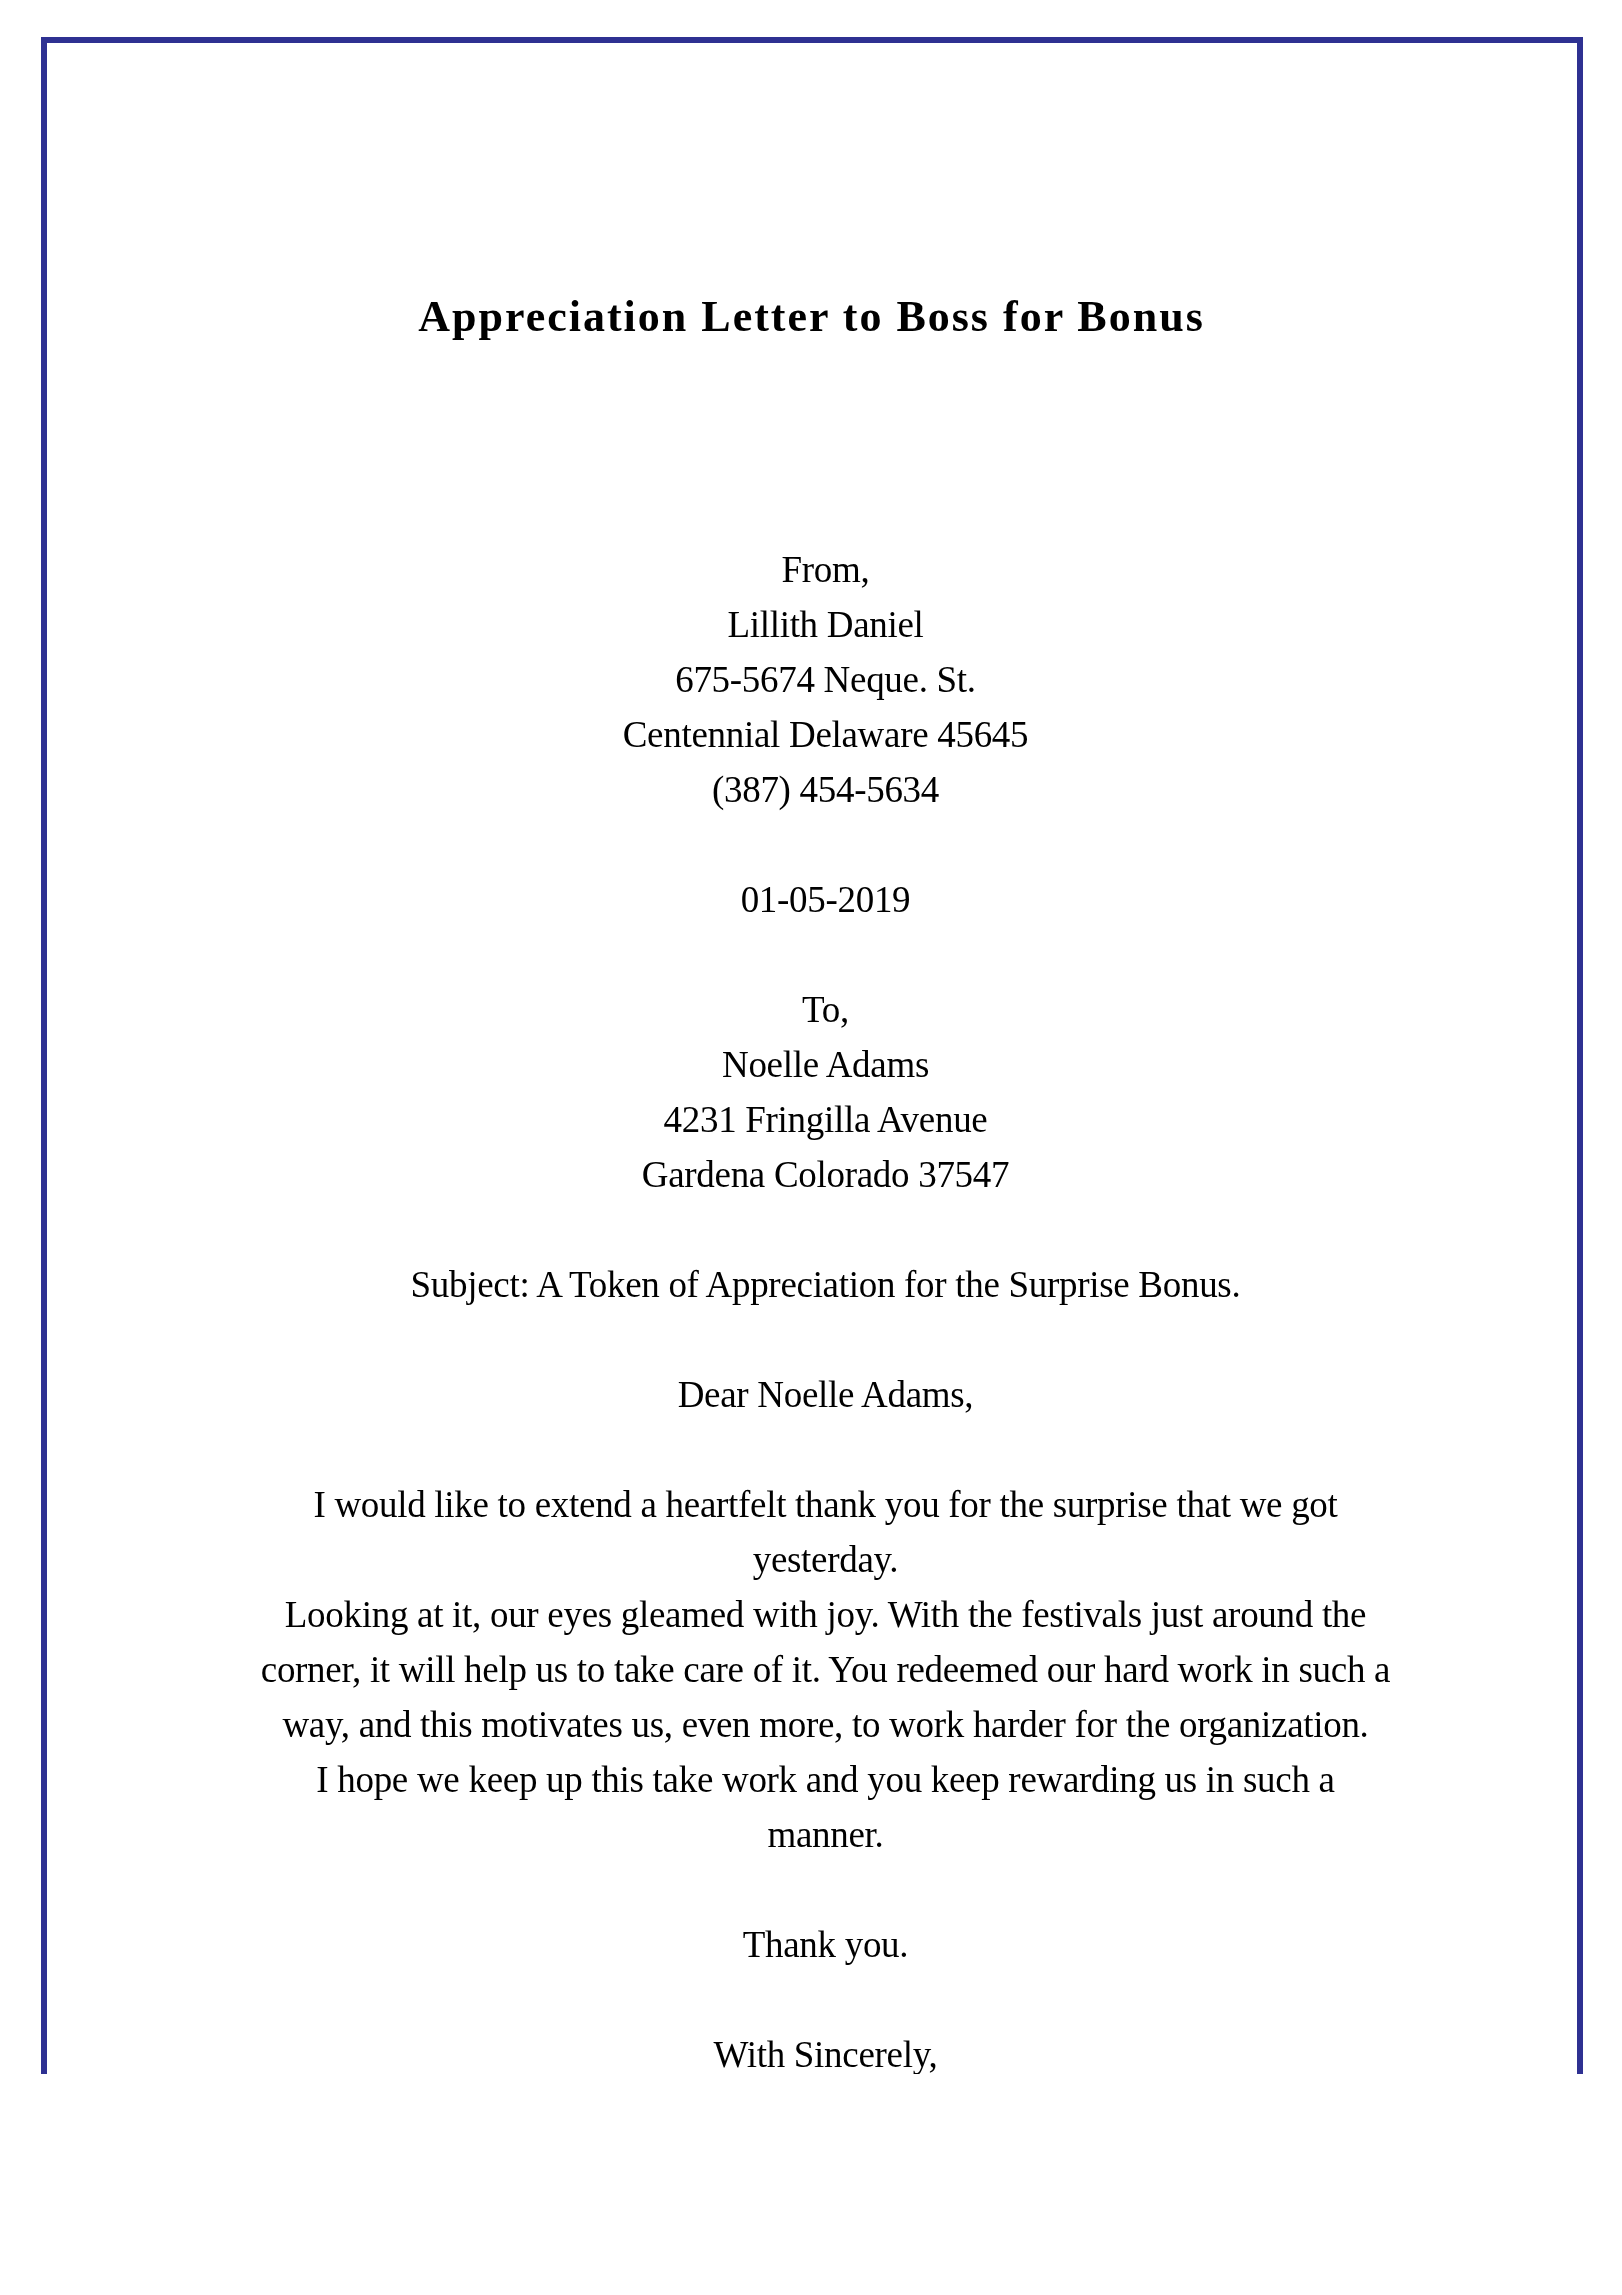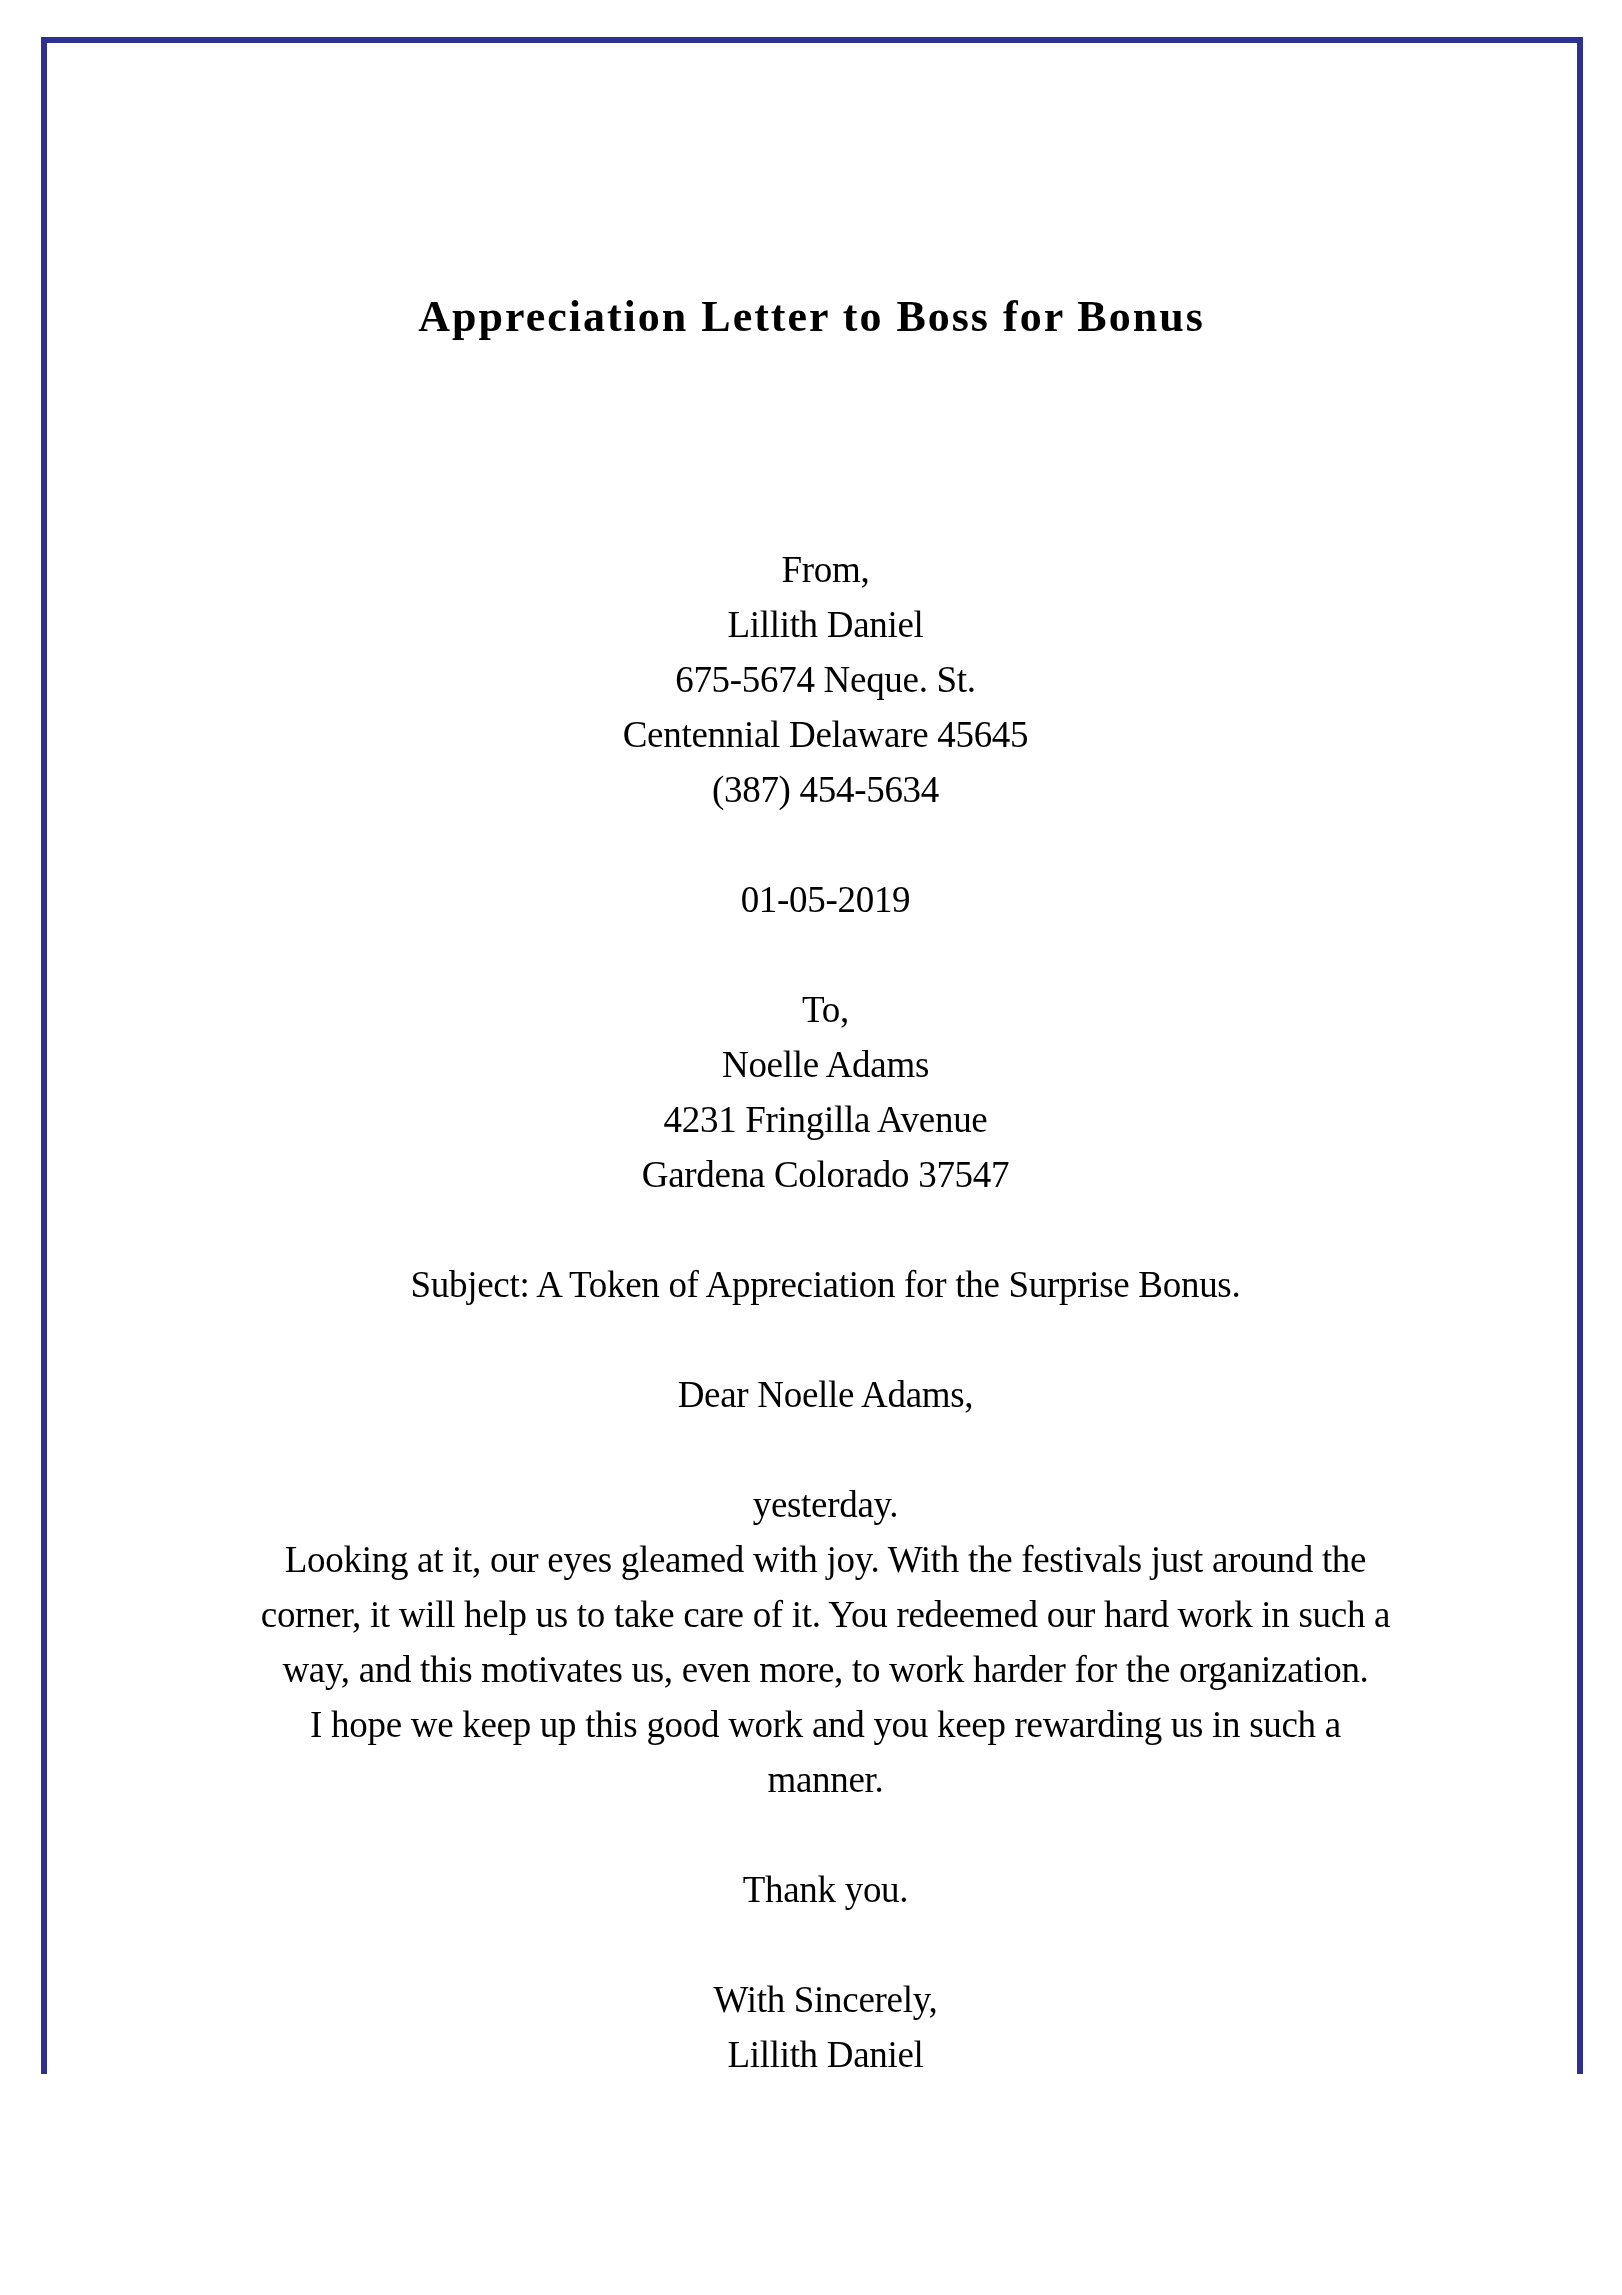--- a/index.html
+++ b/index.html
@@ -117,25 +117,26 @@
     <div class="line blank"></div>
     <div class="line">To,</div>
     <div class="line">Noelle Adams</div>
     <div class="line">4231 Fringilla Avenue</div>
     <div class="line">Gardena Colorado 37547</div>
     <div class="line blank"></div>
     <div class="line">Subject: A Token of Appreciation for the Surprise Bonus.</div>
     <div class="line blank"></div>
     <div class="line">Dear Noelle Adams,</div>
     <div class="line blank"></div>
+    <div class="line">I would like to extend a heartfelt thank you for the surprise that we got</div>
     <div class="line">yesterday.</div>
     <div class="line">Looking at it, our eyes gleamed with joy. With the festivals just around the</div>
     <div class="line">corner, it will help us to take care of it. You redeemed our hard work in such a</div>
     <div class="line">way, and this motivates us, even more, to work harder for the organization.</div>
-    <div class="line">I hope we keep up this good work and you keep rewarding us in such a</div>
+    <div class="line">I hope we keep up this take work and you keep rewarding us in such a</div>
     <div class="line">manner.</div>
     <div class="line blank"></div>
     <div class="line">Thank you.</div>
     <div class="line blank"></div>
     <div class="line">With Sincerely,</div>
     <div class="line">Lillith Daniel</div>
   </div>
 
 
 </div>

